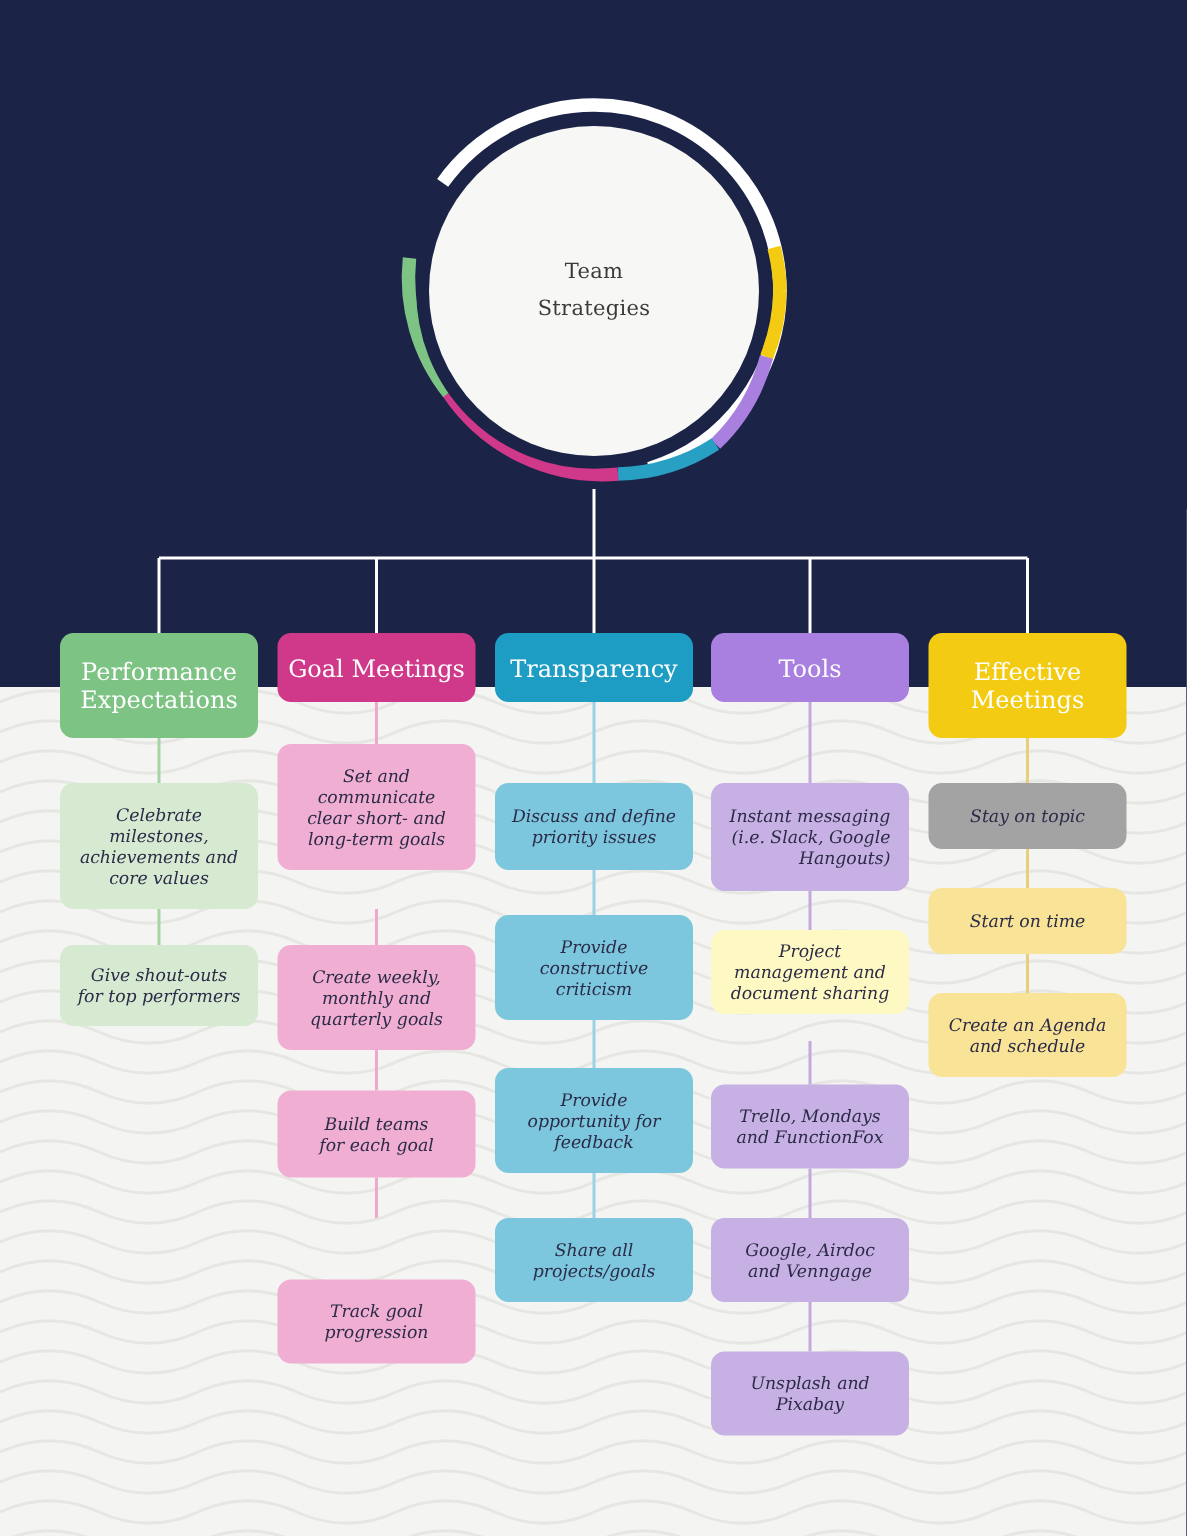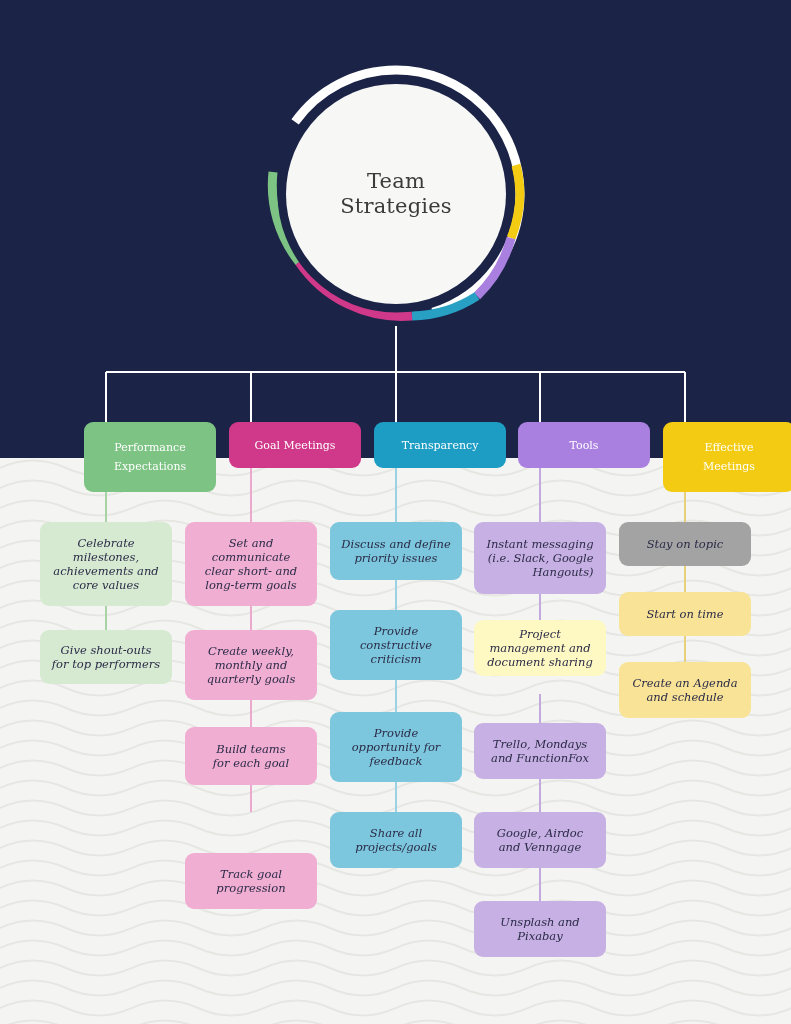--- a/index.html
+++ b/index.html
@@ -47,45 +47,44 @@
 
   #hub-label {
     position:absolute;
     left:0; top:0;
     width:264px; height:264px;
     display:flex;
     flex-direction:column;
     align-items:center;
     justify-content:center;
     color:#3b3b3b;
-    font-size:21px;
+    font-size:14px;
     line-height:25px;
     text-align:center;
     letter-spacing:.2px;
   }
 
   
   #tree {
     position:absolute; left:0; top:320px;
     width:791px; height:140px;
   }
 
   .head {
     position:relative;
     border-radius:9px;
     color:#ffffff;
     display:flex;
     align-items:center;
     justify-content:center;
     text-align:center;
-    font-size:11px;
+    font-size:16px;
     line-height:19px;
     padding:6px 4px;
     z-index:3;
-    margin-left:44px;
   }
   .head.one-line { height:46px; }
   .head.two-line { height:70px; }
 
   .node {
     position:relative;
     border-radius:9px;
     color:#2b2b48;
     display:flex;
     align-items:center;
@@ -173,21 +172,21 @@
 <div class="head two-line" style="position: absolute; left: 40px; top: 422px; width: 132px; background: rgb(125, 195, 131);">Performance<br>Expectations</div>
     <div class="stem" style="left: 105px; top: 492px; height: 30px; background: rgb(168, 211, 164);"></div>
     <div class="stem" style="left: 105px; top: 606px; height: 24px; background: rgb(168, 211, 164);"></div>
     <div class="node" style="position: absolute; left: 40px; top: 522px; width: 132px; height: 84px; background: rgb(214, 234, 209);">Celebrate<br>milestones,<br>achievements and<br>core values</div>
     <div class="node" style="position: absolute; left: 40px; top: 630px; width: 132px; height: 54px; background: rgb(214, 234, 209);">Give shout-outs<br>for top performers</div>
     <div class="head one-line" style="position: absolute; left: 185px; top: 422px; width: 132px; background: rgb(208, 57, 138);">Goal Meetings</div>
     <div class="stem" style="left: 250px; top: 468px; height: 54px; background: rgb(237, 168, 205);"></div>
     <div class="stem" style="left: 250px; top: 606px; height: 24px; background: rgb(237, 168, 205);"></div>
     <div class="stem" style="left: 250px; top: 700px; height: 27px; background: rgb(237, 168, 205);"></div>
     <div class="stem" style="left: 250px; top: 785px; height: 27px; background: rgb(237, 168, 205);"></div>
-    <div class="node" style="position: absolute; left: 185px; top: 522px; width: 132px; height: 84px; background: rgb(240, 174, 210);">Set and<br>communicate<br>clear short- and<br>long-term goals</div>
+    <div class="node" style="position: absolute; left: 185px; top: 496px; width: 132px; height: 84px; background: rgb(240, 174, 210);">Set and<br>communicate<br>clear short- and<br>long-term goals</div>
     <div class="node" style="position: absolute; left: 185px; top: 630px; width: 132px; height: 70px; background: rgb(240, 174, 210);">Create weekly,<br>monthly and<br>quarterly goals</div>
     <div class="node" style="position: absolute; left: 185px; top: 727px; width: 132px; height: 58px; background: rgb(240, 174, 210);">Build teams<br>for each goal</div>
     <div class="node" style="position: absolute; left: 185px; top: 812px; width: 132px; height: 56px; background: rgb(240, 174, 210); margin-top: 41px;">Track goal<br>progression</div>
     <div class="head one-line" style="position: absolute; left: 330px; top: 422px; width: 132px; background: rgb(29, 156, 196);">Transparency</div>
     <div class="stem" style="left: 395px; top: 468px; height: 54px; background: rgb(155, 210, 227);"></div>
     <div class="stem" style="left: 395px; top: 580px; height: 30px; background: rgb(155, 210, 227);"></div>
     <div class="stem" style="left: 395px; top: 680px; height: 32px; background: rgb(155, 210, 227);"></div>
     <div class="stem" style="left: 395px; top: 782px; height: 30px; background: rgb(155, 210, 227);"></div>
     <div class="node" style="position: absolute; left: 330px; top: 522px; width: 132px; height: 58px; background: rgb(124, 199, 221);">Discuss and define<br>priority issues</div>
     <div class="node" style="position: absolute; left: 330px; top: 610px; width: 132px; height: 70px; background: rgb(124, 199, 221);">Provide<br>constructive<br>criticism</div>

